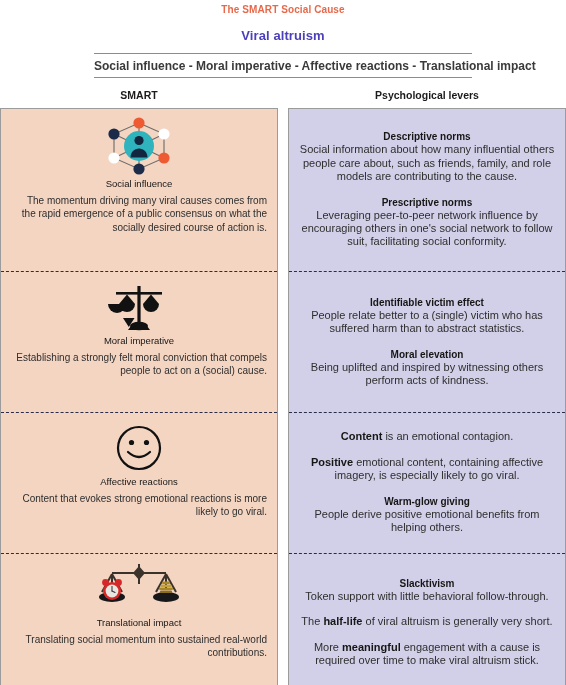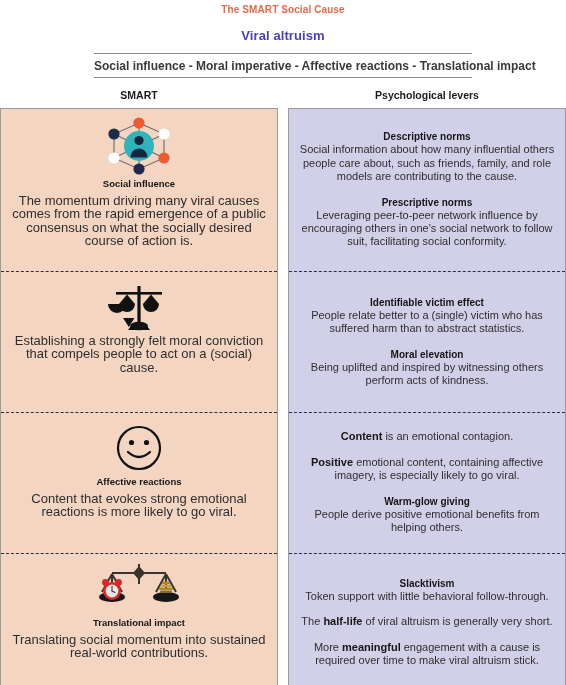--- a/index.html
+++ b/index.html
@@ -124,28 +124,28 @@
     justify-content: center;
     align-items: flex-end;
     height: 58px;
     margin-bottom: 2px;
   }
   .icon-wrap.small { height: 52px; }
 
   .cell-title {
     text-align: center;
     font-size: 9.5px;
-    font-weight: bold;
+    font-weight: normal;
     color: #161616;
     line-height: 13px;
     margin-bottom: 4px;
   }
   .cell-body {
-    text-align: center;
-    font-size: 13px;
+    text-align: right;
+    font-size: 10px;
     color: #2e2e2e;
     line-height: 13.4px;
   }
 
   .lever-block { margin-bottom: 12px; }
   .lever-block:last-child { margin-bottom: 0; }
   .lever-title {
     text-align: center;
     font-size: 10px;
     font-weight: bold;
@@ -223,20 +223,21 @@
               <path d="M24 40 h18 a9 9 0 0 1 -18 0 z" transform="translate(-22,-18)"></path>
               <path d="M13 22 h16 l-8 -9.5 z"></path>
               <path d="M13 22 a8 8 0 0 0 16 0 z"></path>
               <path d="M37 22 h16 l-8 -9.5 z"></path>
               <path d="M37 22 a8 8 0 0 0 16 0 z"></path>
               <path d="M25 44 h16 l3 4 h-22 z"></path>
               <ellipse cx="33" cy="44" rx="9" ry="4.2"></ellipse>
             </g>
           </svg>
         </div>
+        <div class="cell-title">Moral imperative</div>
         <div class="cell-body">Establishing a strongly felt moral conviction that compels people to act on a (social) cause.</div>
       </div>
 
       <div class="cell r2">
         <div class="icon-wrap small">
           <svg width="52" height="50" viewBox="0 0 52 50" aria-hidden="true">
             <circle cx="26" cy="25" r="21" fill="none" stroke="#111111" stroke-width="2.2"></circle>
             <circle cx="18.5" cy="19.5" r="2.6" fill="#111111"></circle>
             <circle cx="33.5" cy="19.5" r="2.6" fill="#111111"></circle>
             <path d="M15 29 q11 10 22 0" fill="none" stroke="#111111" stroke-width="2.2" stroke-linecap="round"></path>

